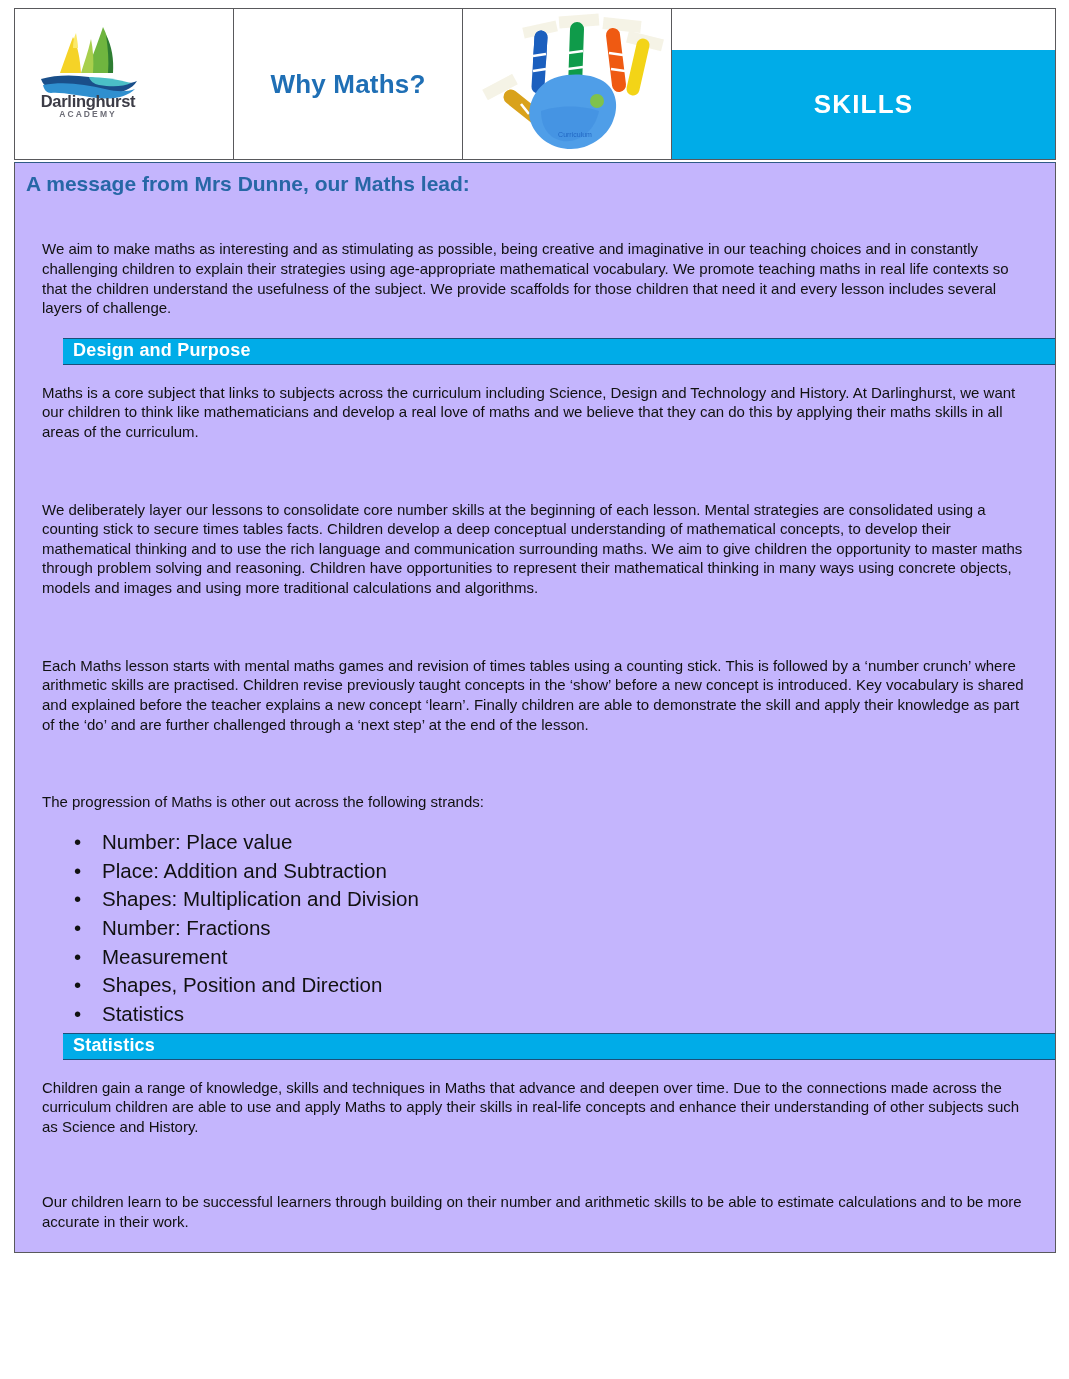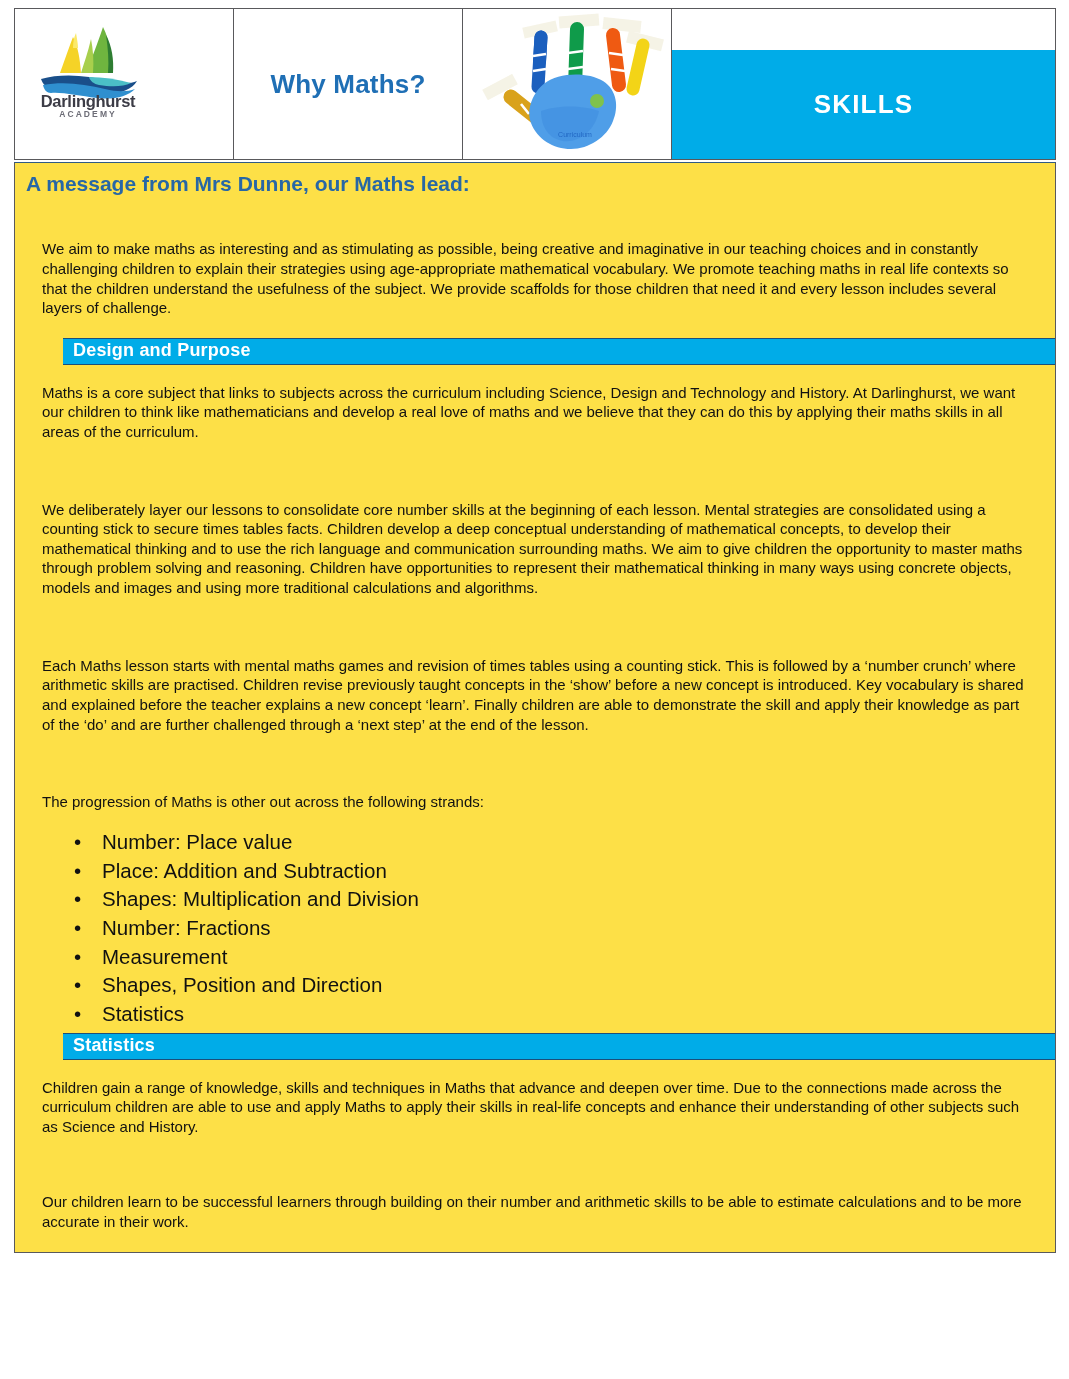--- a/index.html
+++ b/index.html
@@ -89,21 +89,21 @@
     position: relative;
   }
 
   
   .body-table {
     width: 1042px;
     margin-top: 2px;
     border: 1px solid #59595c;
     border-top: 1px solid #2f5b86;
     box-sizing: border-box;
-    background: #fde047;
+    background: #c4b5fd;
   }
 
   .band {
     background: #00ace8;
     color: #ffffff;
     font-size: 18px;
     font-weight: bold;
     padding: 2px 0 3px 10px;
     line-height: 1.1;
     letter-spacing: 0.2px;

